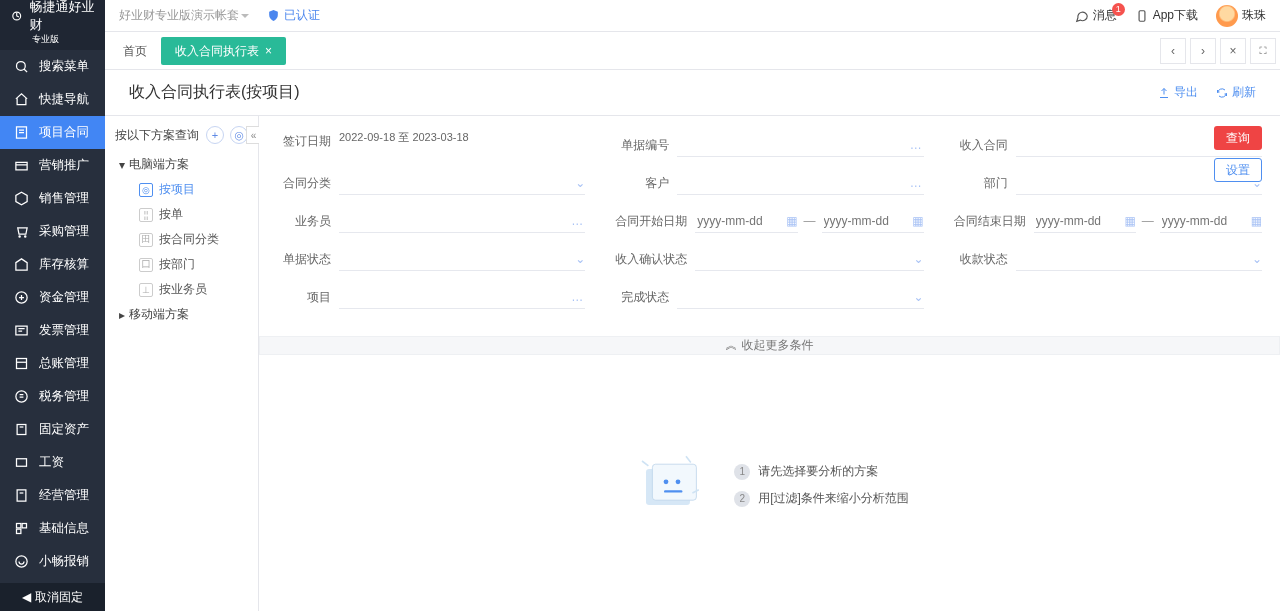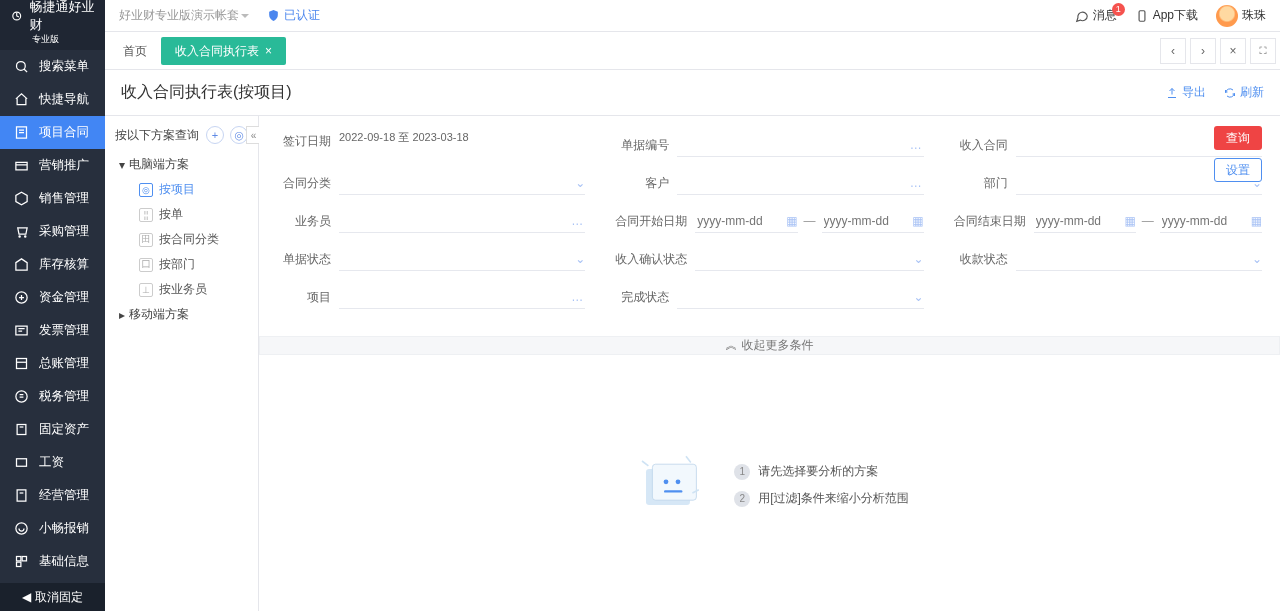--- a/index.html
+++ b/index.html
@@ -37,21 +37,21 @@
   .avatar{width:22px;height:22px;border-radius:50%;background:radial-gradient(circle at 50% 40%, #ffd9a1 0 40%, #ff9a4d 50% 100%)}
   
   .tabs{height:38px;border-bottom:1px solid var(--border);display:flex;align-items:center;padding:0 0 0 4px}
   .tab{padding:0 14px;height:28px;line-height:28px;color:#555;cursor:pointer;border-radius:2px}
   .tab.active{background:var(--teal);color:#fff}
   .tab .x{margin-left:6px}
   .tabs-right{margin-left:auto;display:flex}
   .tabs-right .sq{width:26px;height:26px;border:1px solid #e5e6eb;margin-right:4px;display:flex;align-items:center;justify-content:center;color:#666;cursor:pointer}
   
   .page{flex:1;overflow:auto;background:var(--bg);display:flex;flex-direction:column;min-height:0}
-  .phead{height:46px;background:#fff;display:flex;align-items:center;padding:0 16px;border-bottom:1px solid var(--border)}
+  .phead{height:46px;background:#fff;display:flex;align-items:center;padding:0 24px;border-bottom:1px solid var(--border)}
   .ptitle{font-size:16px;color:#333}
   .phead .link{color:#4f8ff0;margin-left:auto;cursor:pointer;display:flex;align-items:center;gap:4px}
   .phead .link+.link{margin-left:18px}
   
   .body{display:flex;flex:1;min-height:0}
   .scheme{width:154px;background:#fff;border-right:1px solid var(--border);position:relative;padding:10px 0;min-height:500px}
   .scheme-head{display:flex;align-items:center;padding:0 10px 8px 10px;font-size:12px;color:#444}
   .sc-icons{margin-left:auto;display:flex;gap:6px}
   .sc-ico{width:18px;height:18px;border:1px solid #c7d5f2;border-radius:50%;display:flex;align-items:center;justify-content:center;color:#5f8ae5;font-size:11px;cursor:pointer}
   .sc-collapse{position:absolute;top:10px;right:-2px;width:14px;height:18px;border:1px solid #ddd;background:#fff;display:flex;align-items:center;justify-content:center;color:#888;font-size:10px;cursor:pointer;border-right:none}
@@ -202,32 +202,32 @@
       </div>
     <div class="sb-item">
         <svg viewBox="0 0 24 24">
           <rect x="5" y="3" width="14" height="18"></rect>
           <path d="M9 8h6"></path>
         </svg>
         <span>经营管理</span>
       </div>
     <div class="sb-item">
         <svg viewBox="0 0 24 24">
-          <circle cx="12" cy="12" r="9"></circle>
-          <path d="M8 12a4 4 0 008 0"></path>
-        </svg>
-        <span>小畅报销</span>
-      </div>
-    <div class="sb-item">
-        <svg viewBox="0 0 24 24">
           <rect x="4" y="4" width="7" height="7"></rect>
           <rect x="13" y="4" width="7" height="7"></rect>
           <rect x="4" y="13" width="7" height="7"></rect>
         </svg>
         <span>基础信息</span>
+      </div>
+    <div class="sb-item">
+        <svg viewBox="0 0 24 24">
+          <circle cx="12" cy="12" r="9"></circle>
+          <path d="M8 12a4 4 0 008 0"></path>
+        </svg>
+        <span>小畅报销</span>
       </div>
     <div class="sb-item"></div>
   </div>
   <div class="sb-foot">
     <span>◀</span>
     <span>取消固定</span>
   </div>
 </div>
 
 <div class="main">

